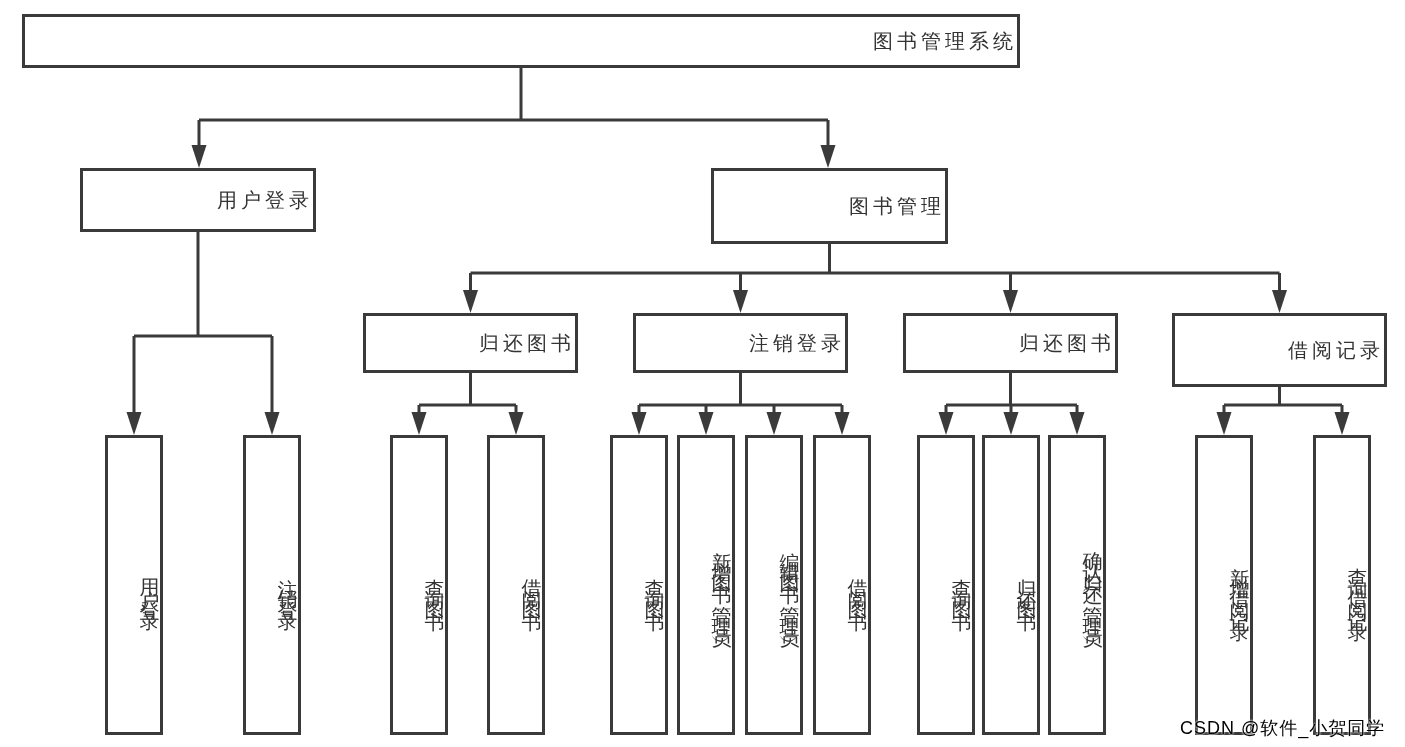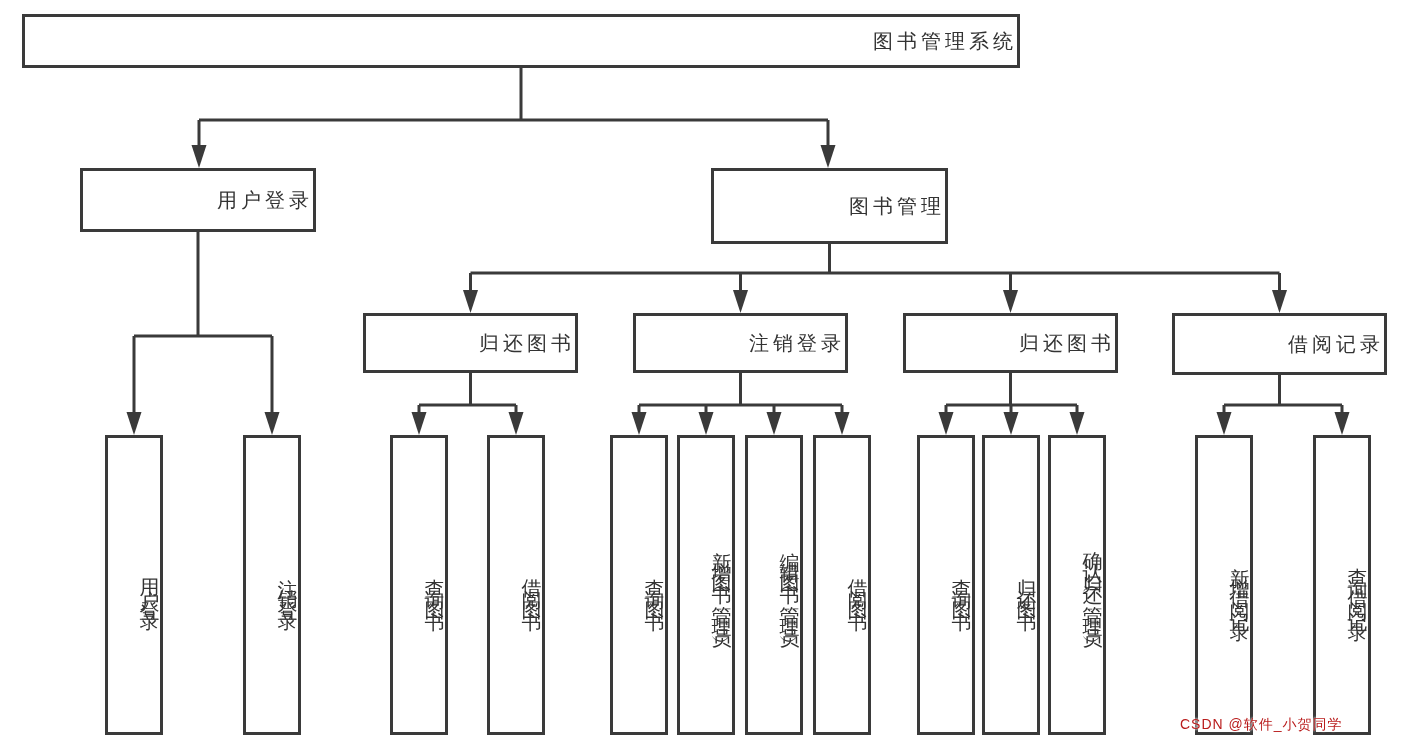--- a/index.html
+++ b/index.html
@@ -47,40 +47,40 @@
     line-height: 1;
     max-height: 292px;
   }
   #bx-root  { left: 22px;  top: 14px;  width: 998px; height: 54px; }
   #bx-login { left: 80px;  top: 168px; width: 236px; height: 64px; }
   #bx-mgmt  { left: 711px; top: 168px; width: 237px; height: 76px; }
   .l3 { top: 313px; width: 215px; height: 60px; }
   #bx-l3-0 { left: 363px; }
   #bx-l3-1 { left: 633px; }
   #bx-l3-2 { left: 903px; }
-  #bx-l3-3 { left: 1172px; height: 62px; }
+  #bx-l3-3 { left: 1172px; height: 74px; }
   #lf-u0 { left: 105px; }
   #lf-u1 { left: 243px; }
   #lf-n0 { left: 390px; }
   #lf-n1 { left: 487px; }
   #lf-b0 { left: 610px; }
   #lf-b1 { left: 677px; }
   #lf-b2 { left: 745px; }
   #lf-b3 { left: 813px; }
   #lf-c0 { left: 917px; }
   #lf-c1 { left: 982px; }
   #lf-c2 { left: 1048px; }
   #lf-r0 { left: 1195px; }
   #lf-r1 { left: 1313px; }
   #watermark {
     position: absolute;
     left: 1180px;
     top: 716px;
-    font-size: 14px;
-    color: #b91c1c;
+    font-size: 18px;
+    color: #000000;
     letter-spacing: 1px;
     white-space: nowrap;
     z-index: 5;
     text-shadow: 0 0 3px #ffffff, 0 0 2px #ffffff;
   }
 </style>
 </head>
 <body>
 
 <div id="canvas">

